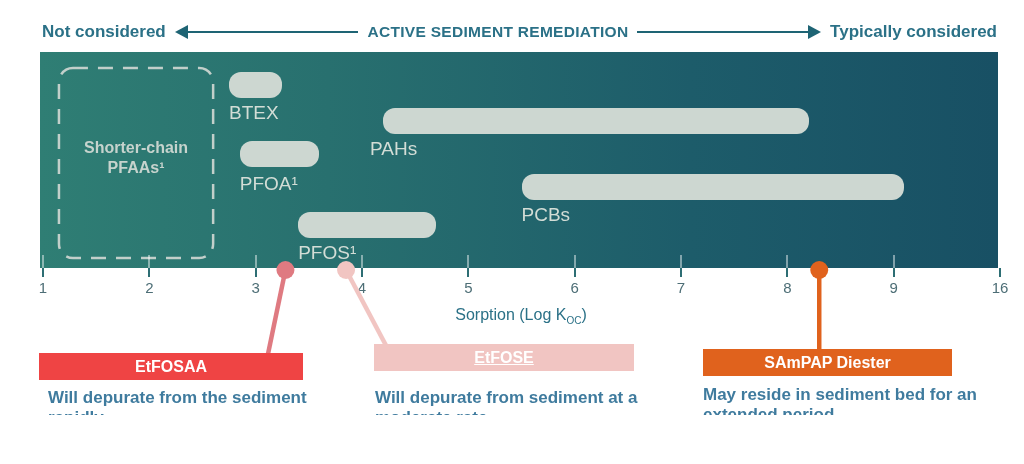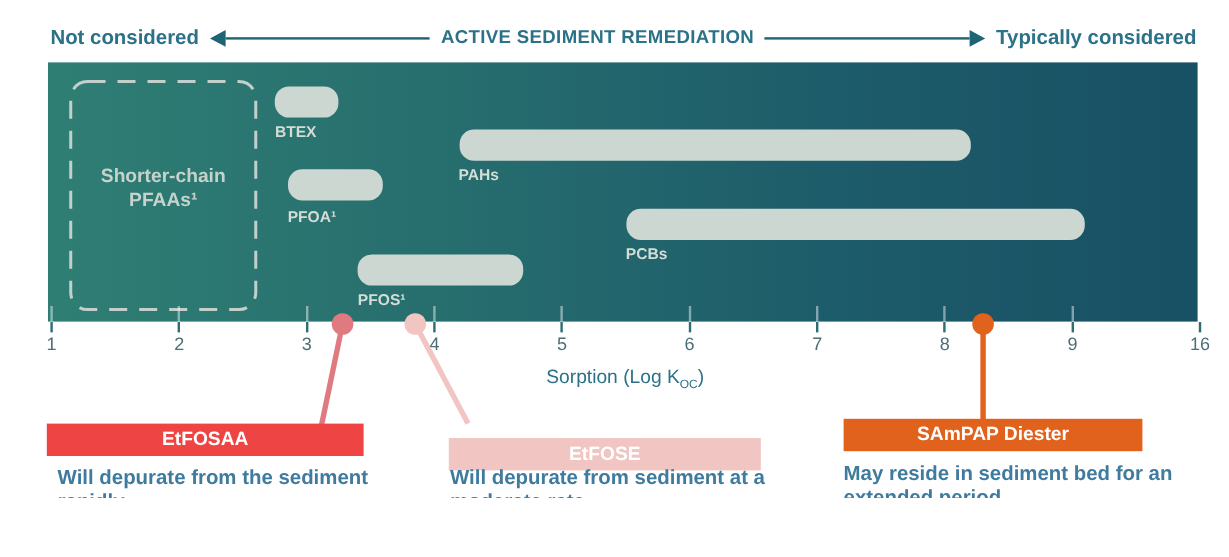--- a/index.html
+++ b/index.html
@@ -22,21 +22,21 @@
     position:absolute;left:40px;top:52px;width:958px;height:216px;
     background:linear-gradient(to right,#2f7e74 0%,#28706f 30%,#1d5c6a 68%,#185064 100%);
     z-index:1;
   }
   .zone-svg{position:absolute;left:0;top:0;overflow:visible;}
   .zone-label{
     position:absolute;color:#c6d3cd;font-size:16px;font-weight:600;
     text-align:center;white-space:pre-line;line-height:1.25;z-index:2;
   }
   .bar{position:absolute;height:26px;background:#cdd7d1;border-radius:12px;}
-  .bar-label{position:absolute;color:#d3ddd6;font-size:13px;font-weight:700;white-space:nowrap;}
+  .bar-label{position:absolute;color:#d3ddd6;font-size:19px;font-weight:400;white-space:nowrap;}
   
   .tick{position:absolute;width:2px;top:255px;height:22px;z-index:2;
     background:linear-gradient(rgba(255,255,255,.45) 0 13px,#2d6e74 13px);}
   .tick-num{position:absolute;top:279px;width:30px;text-align:center;
     font-size:15px;color:#4d6e76;z-index:2;}
   .axis-label{
     position:absolute;left:371px;top:306px;width:300px;text-align:center;
     font-size:16px;color:#2b7187;z-index:2;
   }
   .axis-label sub{font-size:10px;}
@@ -46,21 +46,21 @@
   .callout-title{
     position:absolute;height:27px;line-height:27px;text-align:center;
     color:#ffffff;font-size:16px;font-weight:700;z-index:4;
   }
   .callout-desc{
     position:absolute;color:#3f7b9e;font-size:17px;font-weight:600;
     line-height:1.18;white-space:pre-line;z-index:4;
   }
   #co0-title{left:39px;top:353px;width:264px;}
   #co0-desc{left:48px;top:388px;width:300px;}
-  #co1-title{left:374px;top:365px;width:260px;}
+  #co1-title{left:374px;top:344px;width:260px;text-decoration:underline;}
   #co1-desc{left:375px;top:388px;width:300px;}
   #co2-title{left:703px;top:349px;width:249px;}
   #co2-desc{left:703px;top:385px;width:310px;}
   .cropped-text-hint{
     position:absolute;left:40px;top:441px;width:285px;height:5px;opacity:.38;
     background:repeating-linear-gradient(90deg,#aebdc4 0 16px,transparent 16px 26px);
     border-radius:2px;filter:blur(.4px);
   }
 </style>
 </head>
@@ -80,21 +80,21 @@
 
   <div class="band" id="band">
     <svg class="zone-svg" id="zone-svg" width="958" height="216">
       <rect id="zone-rect" fill="none" stroke="#c2cfca" stroke-width="2.5" stroke-dasharray="15 10" rx="14" x="18.94999999999999" y="16" width="154.18333333333334" height="190"></rect>
     </svg>
     <div class="zone-label" id="zone-label" style="left: 18.95px; width: 154.183px; top: 86px;">Shorter-chain
 PFAAs¹</div>
   <div class="bar" style="left: 189.083px; top: 20px; width: 53.1667px;"></div>
       <div class="bar-label" style="left: 189.083px; top: 50px;">BTEX</div>
       <div class="bar" style="left: 343.267px; top: 56px; width: 425.333px;"></div>
-      <div class="bar-label" style="left: 342px; top: 86px;">PAHs</div>
+      <div class="bar-label" style="left: 330px; top: 86px;">PAHs</div>
       <div class="bar" style="left: 199.717px; top: 89px; width: 79.75px;"></div>
       <div class="bar-label" style="left: 199.717px; top: 121px;">PFOA¹</div>
       <div class="bar" style="left: 481.5px; top: 122px; width: 382.8px;"></div>
       <div class="bar-label" style="left: 481.5px; top: 152px;">PCBs</div>
       <div class="bar" style="left: 258.2px; top: 160px; width: 138.233px;"></div>
       <div class="bar-label" style="left: 258.2px; top: 190px;">PFOS¹</div>
     </div>
 
   <div class="axis-label">
     <span>Sorption (Log K</span><sub>OC</sub><span>)</span>

